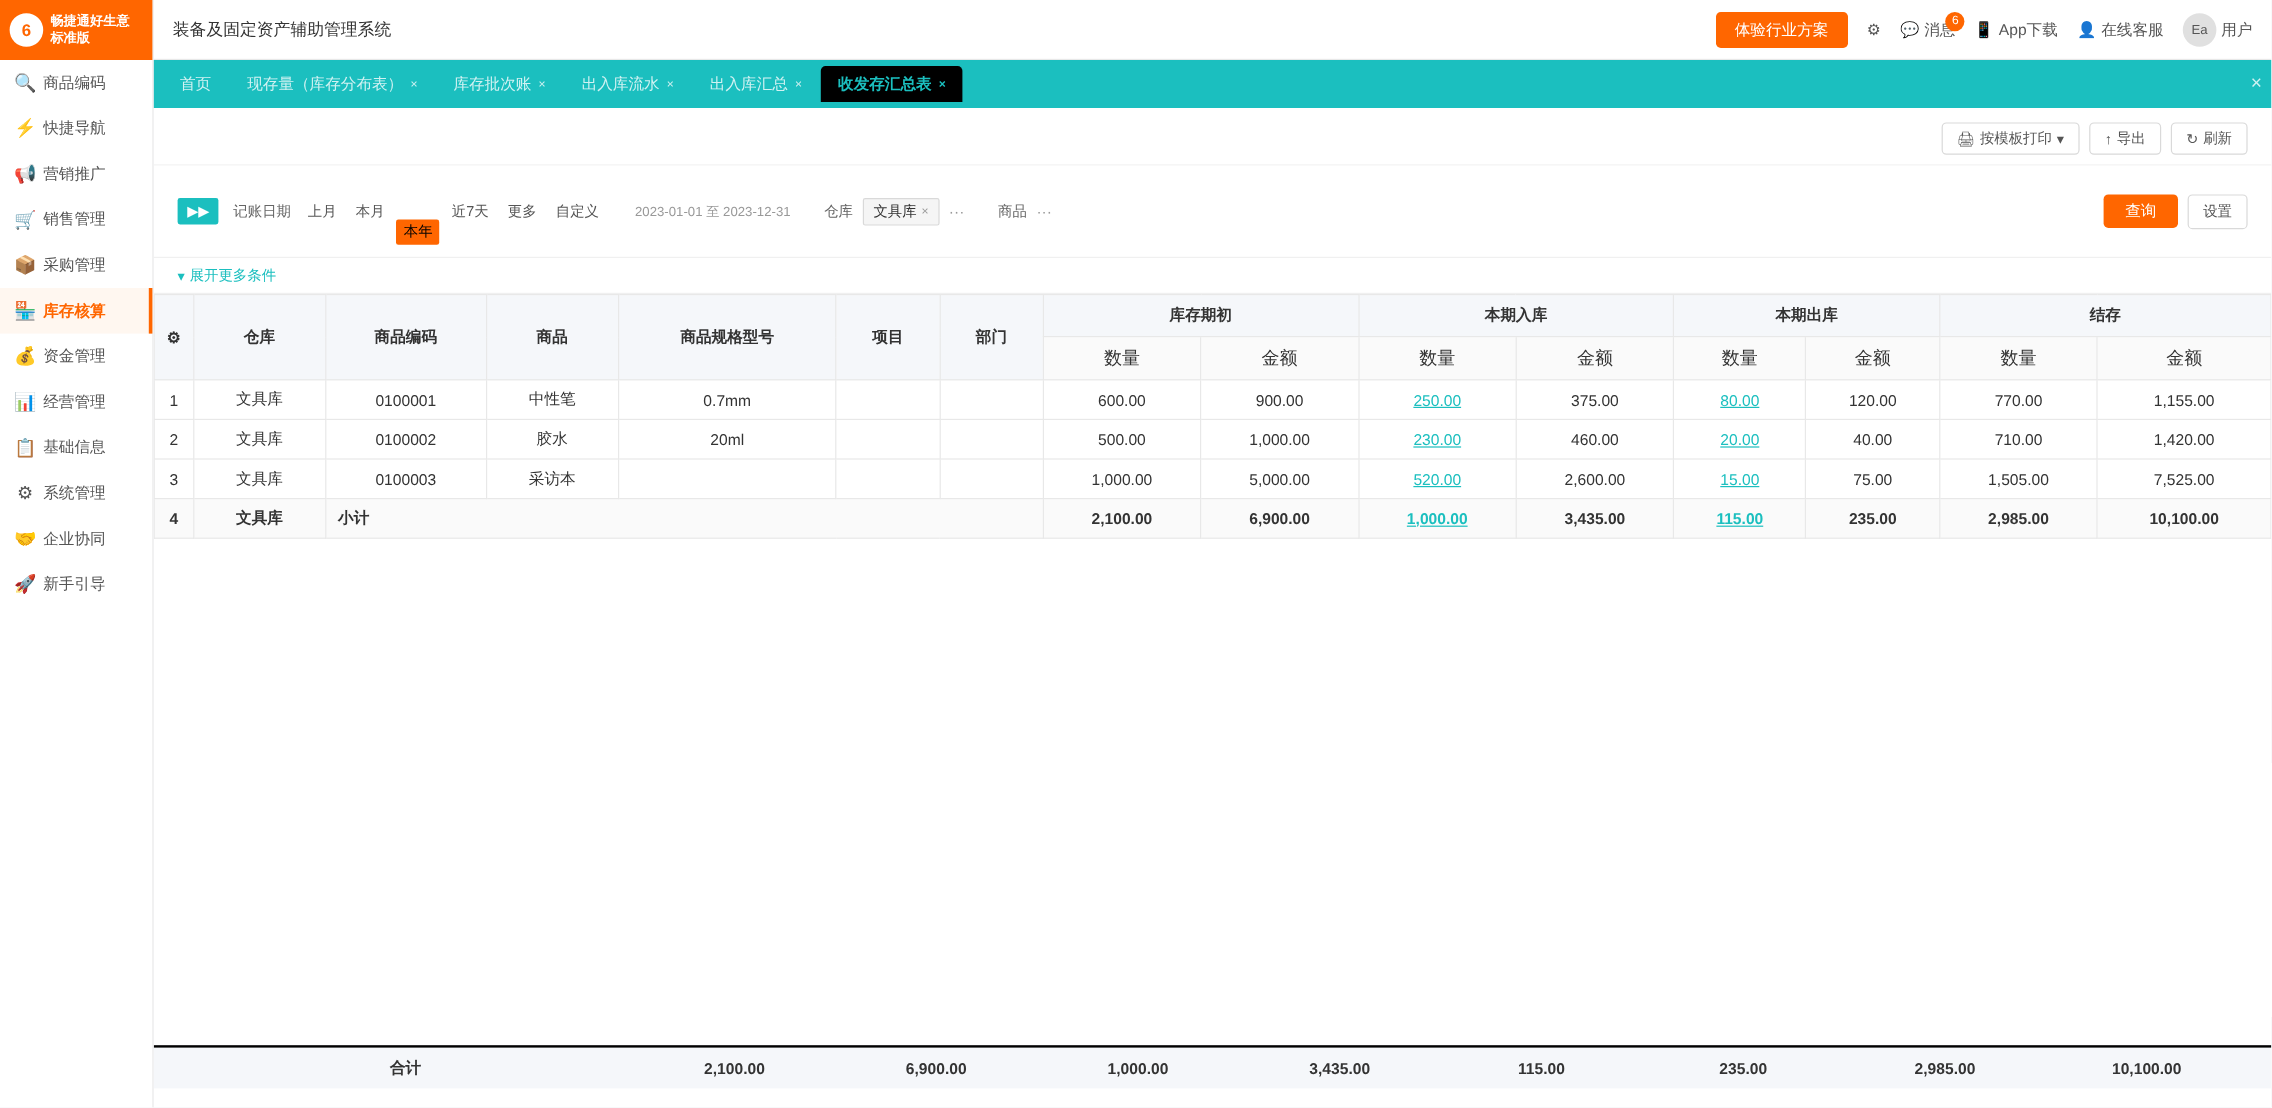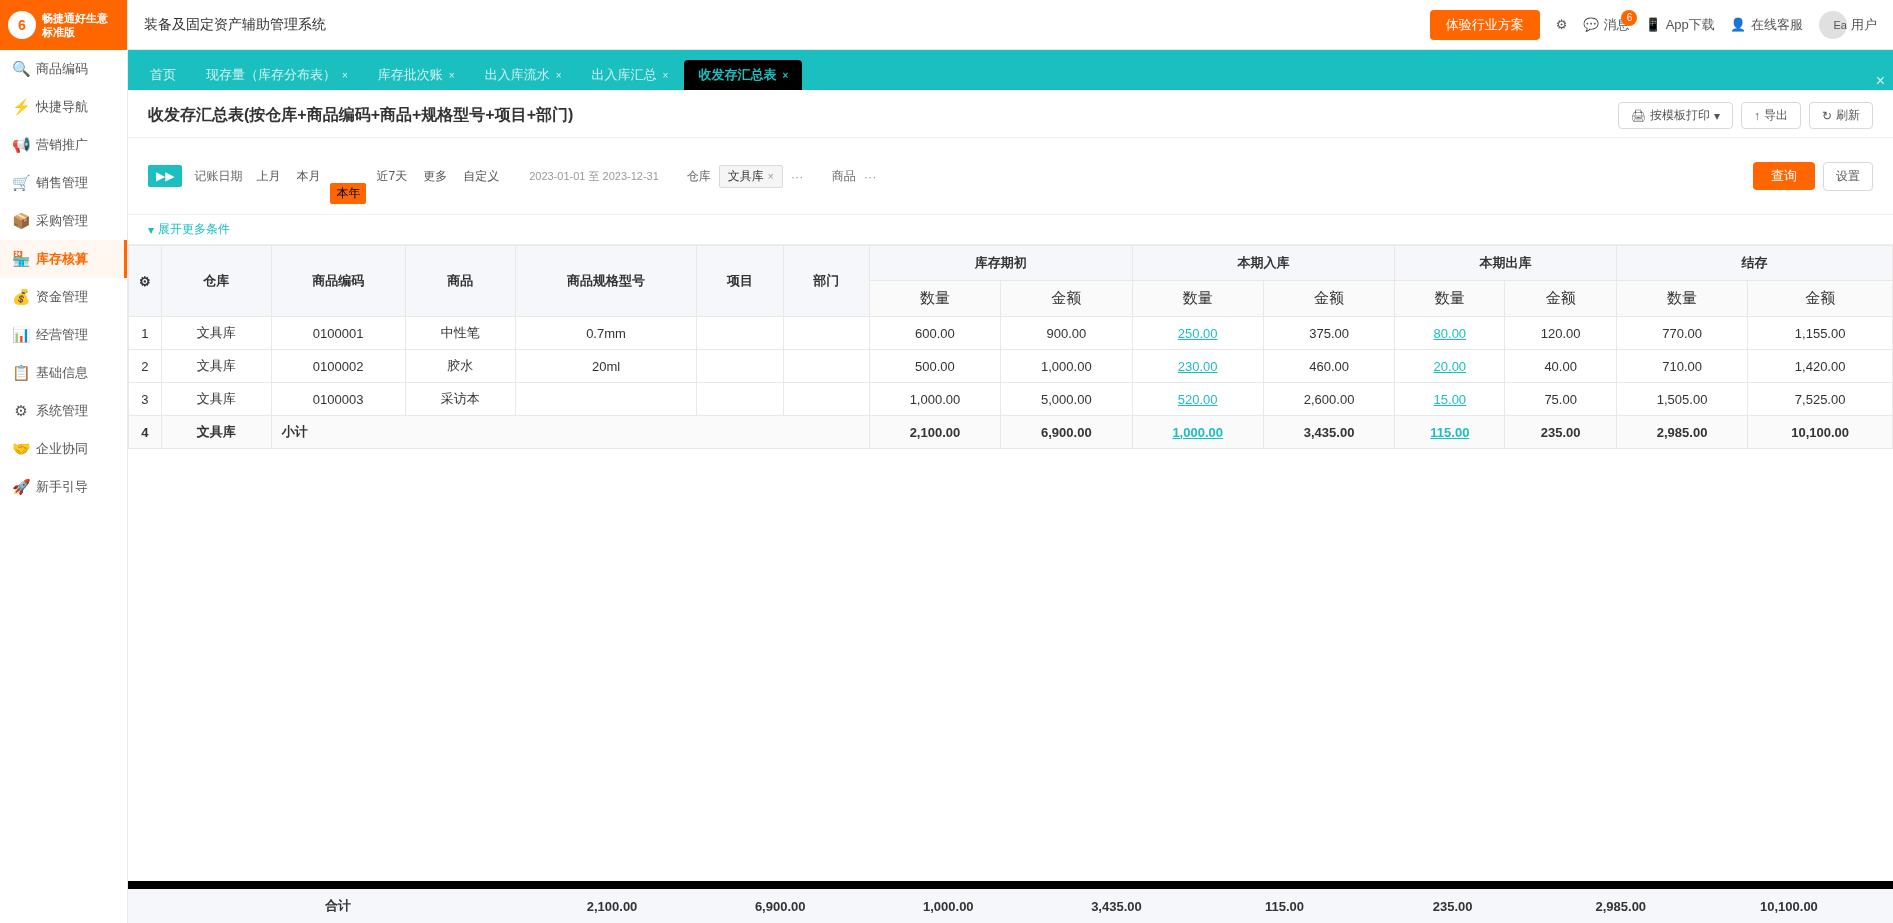--- a/index.html
+++ b/index.html
@@ -18,24 +18,24 @@
     
     .main { flex: 1; display: flex; flex-direction: column; overflow: hidden; }
 
     
     .top-header { background: #fff; height: 50px; display: flex; align-items: center; padding: 0 16px; border-bottom: 1px solid #e8e8e8; gap: 16px; }
     .top-header-title { font-size: 14px; color: #333; flex: 1; }
     .top-header-actions { display: flex; align-items: center; gap: 16px; }
     .btn-trial { background: #f60; color: #fff; border: none; padding: 6px 16px; border-radius: 4px; cursor: pointer; font-size: 13px; }
     .header-icon-btn { display: flex; align-items: center; gap: 4px; color: #555; cursor: pointer; font-size: 13px; position: relative; }
     .badge { background: #f60; color: #fff; border-radius: 50%; width: 16px; height: 16px; font-size: 10px; display: flex; align-items: center; justify-content: center; position: absolute; top: -6px; right: -8px; }
-    .user-avatar { width: 28px; height: 28px; background: #e0e0e0; border-radius: 50%; display: flex; align-items: center; justify-content: flex-end; font-size: 11px; }
-
-    
-    .tab-bar { background: #1bbfbf; display: flex; align-items: flex-end; padding: 0 8px; height: 40px; gap: 2px; }
+    .user-avatar { width: 28px; height: 28px; background: #e0e0e0; border-radius: 50%; display: flex; align-items: center; justify-content: center; font-size: 11px; }
+
+    
+    .tab-bar { background: #1bbfbf; display: flex; align-items: center; padding: 0 8px; height: 40px; gap: 2px; }
     .tab { display: flex; align-items: center; gap: 6px; padding: 6px 14px; color: rgba(255,255,255,0.8); cursor: pointer; font-size: 13px; border-radius: 4px 4px 0 0; }
     .tab.active { background: #000000; color: #1bbfbf; font-weight: bold; }
     .tab-close { font-size: 10px; color: inherit; cursor: pointer; }
     .tab-bar-close { margin-left: auto; color: rgba(255,255,255,0.8); cursor: pointer; font-size: 16px; }
 
     
     .content { flex: 1; overflow: auto; background: #fff; padding: 0; display: flex; flex-direction: column; }
     .page-title { font-size: 16px; font-weight: bold; color: #333; }
 
     
@@ -63,21 +63,21 @@
     table { width: 100%; border-collapse: collapse; font-size: 13px; }
     thead tr th { background: #f5f7fa; border: 1px solid #e8e8e8; padding: 8px 10px; text-align: center; font-weight: bold; color: #333; white-space: nowrap; }
     thead tr.sub-header th { background: #fafafa; font-weight: normal; font-size: 15px; }
     tbody tr td { border: 1px solid #e8e8e8; padding: 7px 10px; text-align: center; color: #333; background: #fff; }
     tbody tr.subtotal td { background: #fafafa; font-weight: bold; }
     tbody tr td.text-left { text-align: left; }
     tbody tr td.underline { text-decoration: underline; cursor: pointer; color: #1bbfbf; }
     .gear-col { width: 32px; background: #f5f7fa !important; }
 
     
-    .footer-bar { position: sticky; bottom: 0; background: #f5f7fa; border-top: 8px solid #000000; display: flex; align-items: center; padding: 8px 20px; font-size: 13px; font-weight: bold; justify-content: center; }
+    .footer-bar { position: sticky; bottom: 16px; background: #f5f7fa; border-top: 2px solid #000000; display: flex; align-items: center; padding: 8px 20px; font-size: 13px; font-weight: bold; justify-content: center; }
     .footer-cells { display: flex; gap: 0; flex: 1; }
     .footer-cell { flex: 1; text-align: center; padding: 0 4px; }
 
     
     ::-webkit-scrollbar { width: 6px; height: 6px; }
     ::-webkit-scrollbar-thumb { background: #ccc; border-radius: 3px; }
   </style>
 </head>
 <body>
 
@@ -200,21 +200,20 @@
           <span>收发存汇总表</span>
           <span class="tab-close">×</span>
         </div>
       </div>
     <span class="tab-bar-close">×</span>
   </div>
 
   <div class="content">
 
     <div style="display:flex;align-items:center;padding:12px 20px 8px;border-bottom:1px solid #f0f0f0;">
-      <div class="page-title">收发存汇总表(按仓库+商品编码+商品+规格型号+项目+部门)</div>
       <div style="margin-left:auto;display:flex;gap:8px;align-items:center;">
         <button class="btn-print">
           <span>🖨</span>
           <span>按模板打印</span>
           <span>▾</span>
         </button>
         <button class="btn-export">
           <span>↑</span>
           <span>导出</span>
         </button>

